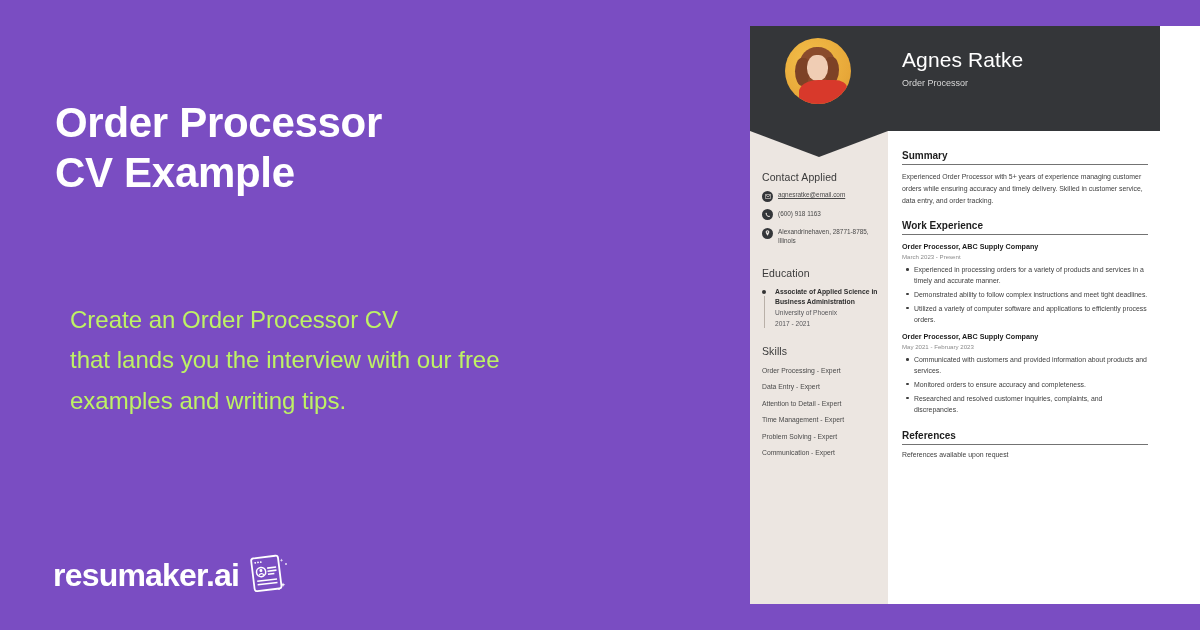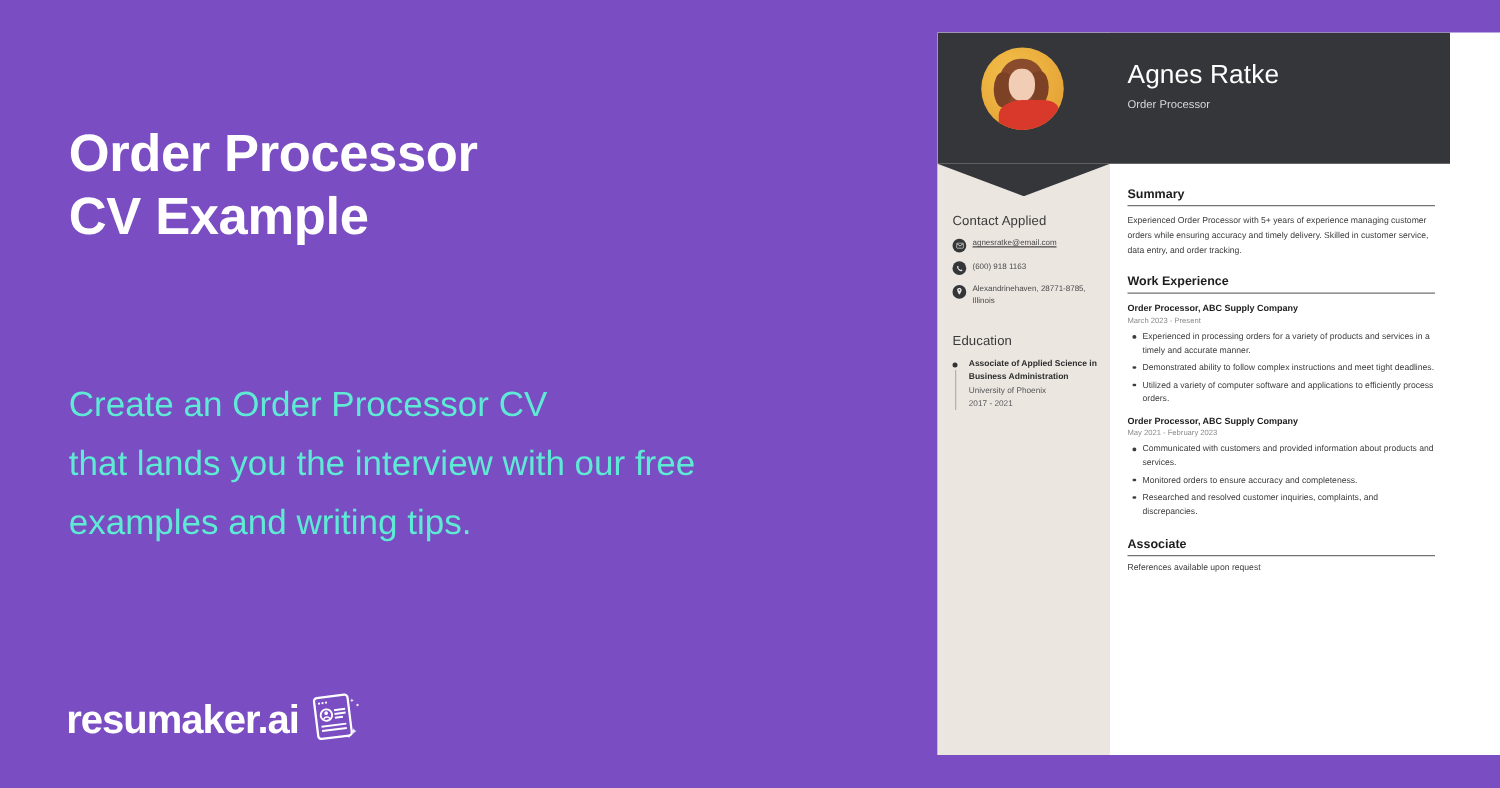--- a/index.html
+++ b/index.html
@@ -11,22 +11,22 @@
   body { background: #7a4dc2; position: relative; }
 
   
   .promo { position: absolute; left: 0; top: 0; width: 750px; height: 630px; }
   .promo-title {
     position: absolute; left: 55px; top: 98px;
     color: #ffffff; font-size: 42px; font-weight: bold;
     line-height: 1.2; letter-spacing: -0.3px; white-space: pre-line;
   }
   .promo-sub {
-    position: absolute; left: 55px; top: 300px;
-    color: #5eead4; font-size: 28px; font-weight: normal;
+    position: absolute; left: 70px; top: 300px;
+    color: #bef264; font-size: 24px; font-weight: normal;
     line-height: 1.68; white-space: pre-line;
   }
 
   
   .logo { position: absolute; left: 53px; top: 552px; display: flex; align-items: center; }
   .logo-word {
     color: #ffffff; font-size: 32px; font-weight: bold; letter-spacing: -0.8px;
   }
   .logo-mark { margin-left: 4px; position: relative; width: 46px; height: 46px; }
 
@@ -224,20 +224,29 @@
     <div class="side-h">Education</div>
     <div class="edu-item">
       <span class="edu-dot"></span>
       <span class="edu-line"></span>
       <div class="edu-deg">Associate of Applied Science in Business Administration</div>
       <div class="edu-sch">University of Phoenix</div>
       <div class="edu-yrs">2017 - 2021</div>
     </div>
   </div>
 
+  <div class="side-pad" style="top:319px;">
+    <div class="side-h">Skills</div>
+    <div class="skill">Order Processing - Expert</div>
+    <div class="skill">Data Entry - Expert</div>
+    <div class="skill">Attention to Detail - Expert</div>
+    <div class="skill">Time Management - Expert</div>
+    <div class="skill">Problem Solving - Expert</div>
+    <div class="skill">Communication - Expert</div>
+  </div>
 
   <div class="main-pad" style="top:124px;">
     <div class="main-h">Summary</div>
     <div class="summary">Experienced Order Processor with 5+ years of experience managing customer orders while ensuring accuracy and timely delivery. Skilled in customer service, data entry, and order tracking.</div>
   </div>
 
   <div class="main-pad" style="top:194px;">
     <div class="main-h">Work Experience</div>
 
     <div style="margin-top:7px;">
@@ -255,17 +264,17 @@
       <div class="job-date">May 2021 - February 2023</div>
       <ul class="job-ul">
         <li>Communicated with customers and provided information about products and services.</li>
         <li>Monitored orders to ensure accuracy and completeness.</li>
         <li>Researched and resolved customer inquiries, complaints, and discrepancies.</li>
       </ul>
     </div>
   </div>
 
   <div class="main-pad" style="top:404px;">
-    <div class="main-h">Associate</div>
+    <div class="main-h">References</div>
     <div class="refs">References available upon request</div>
   </div>
 
 </div>
 
 </body></html>

